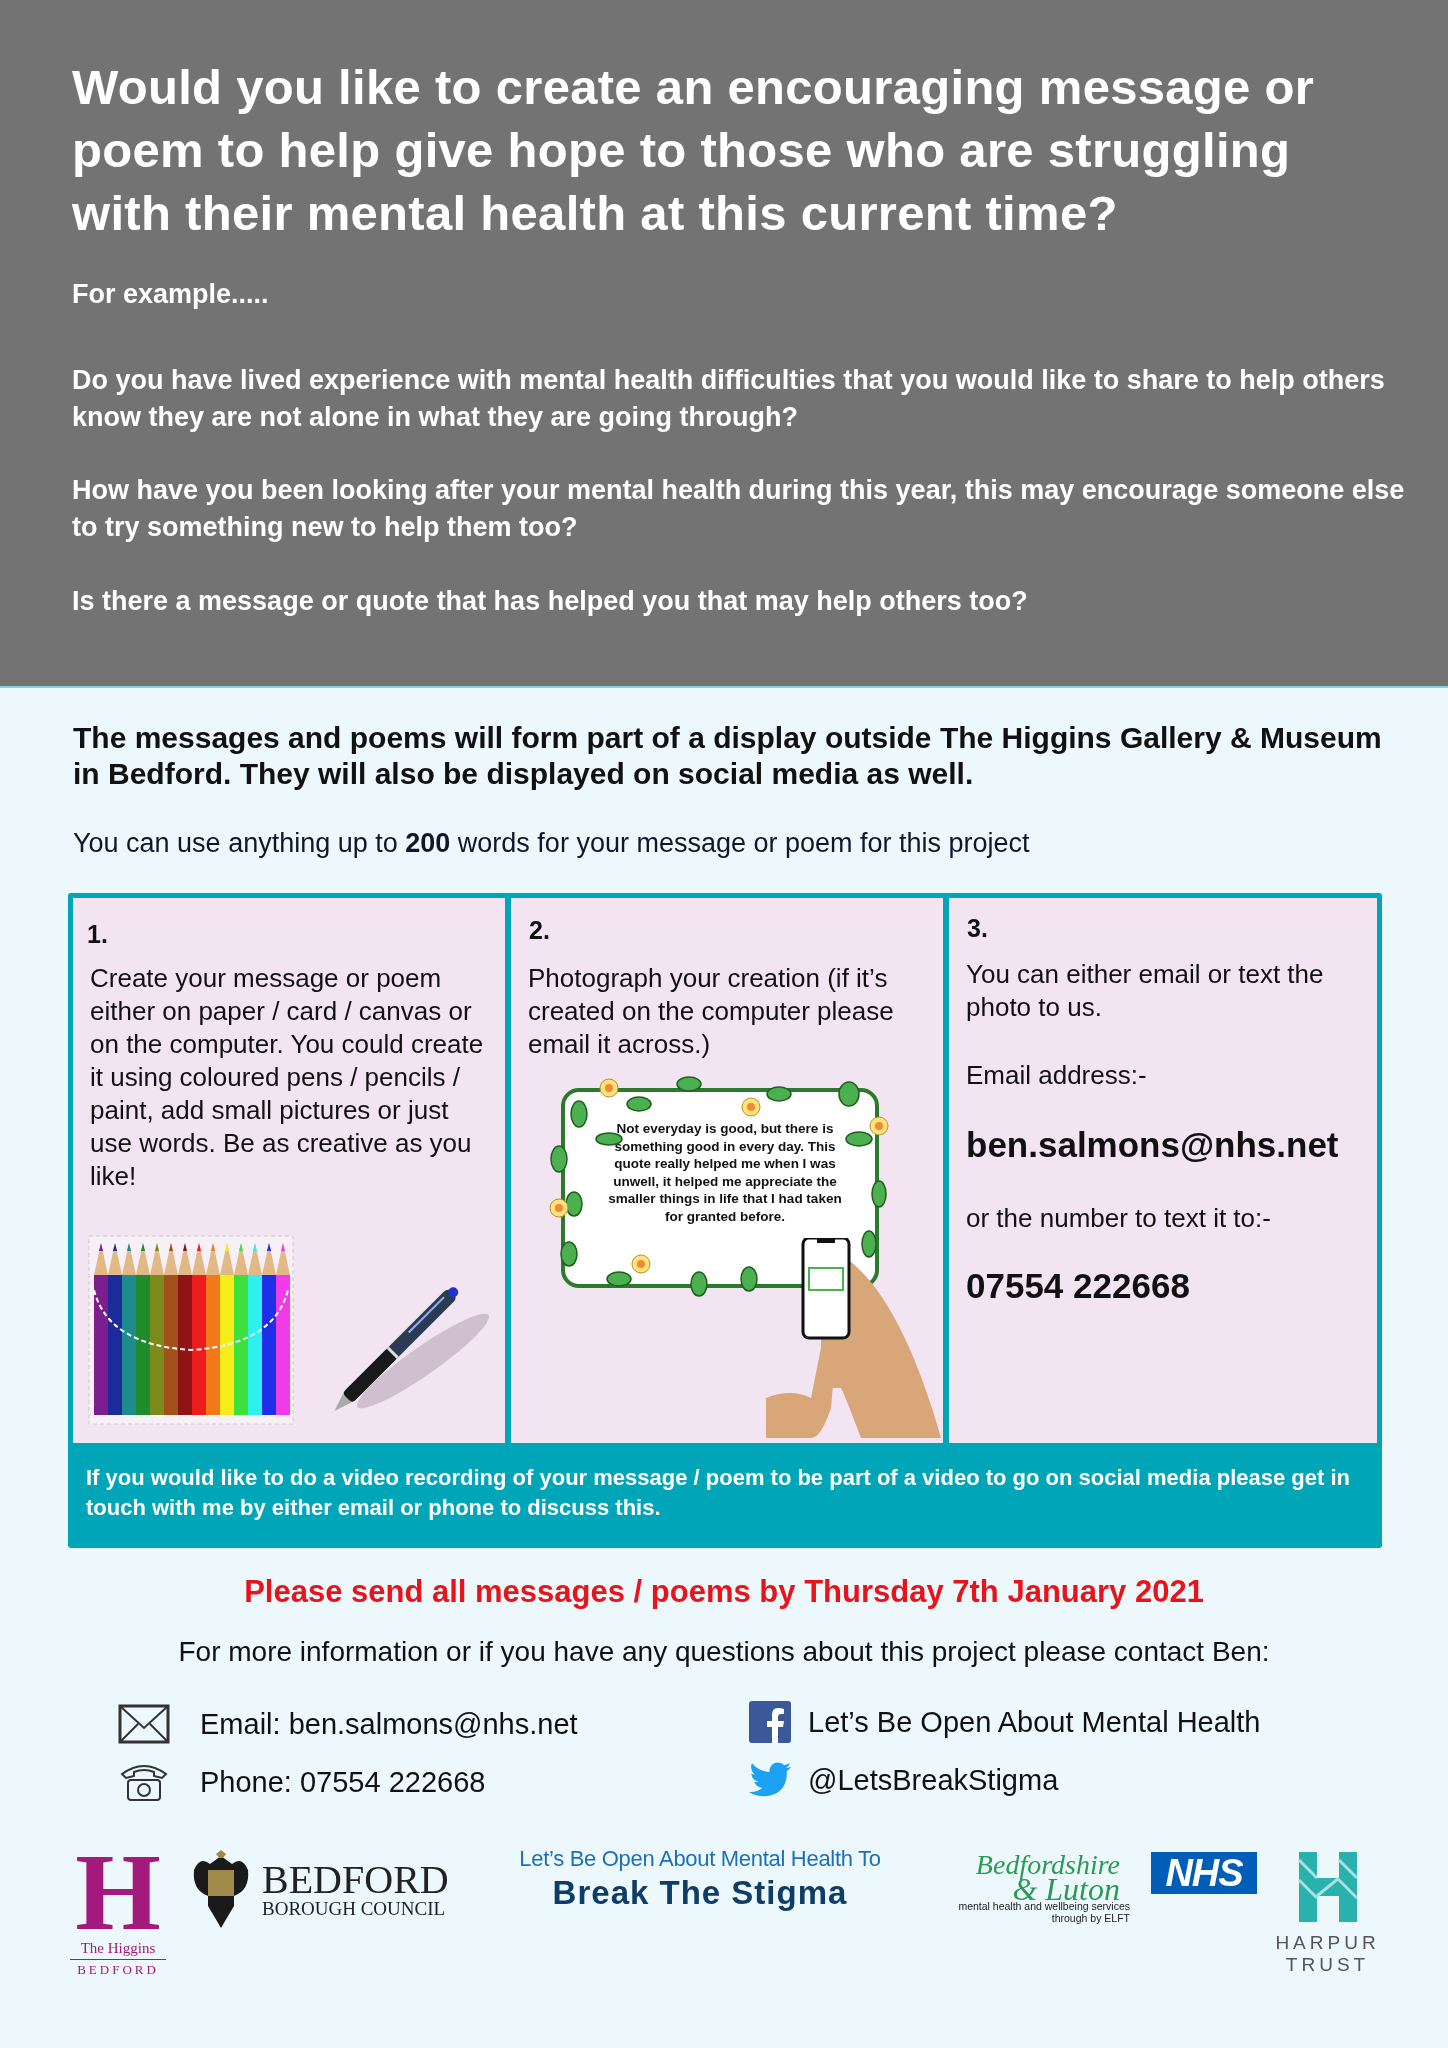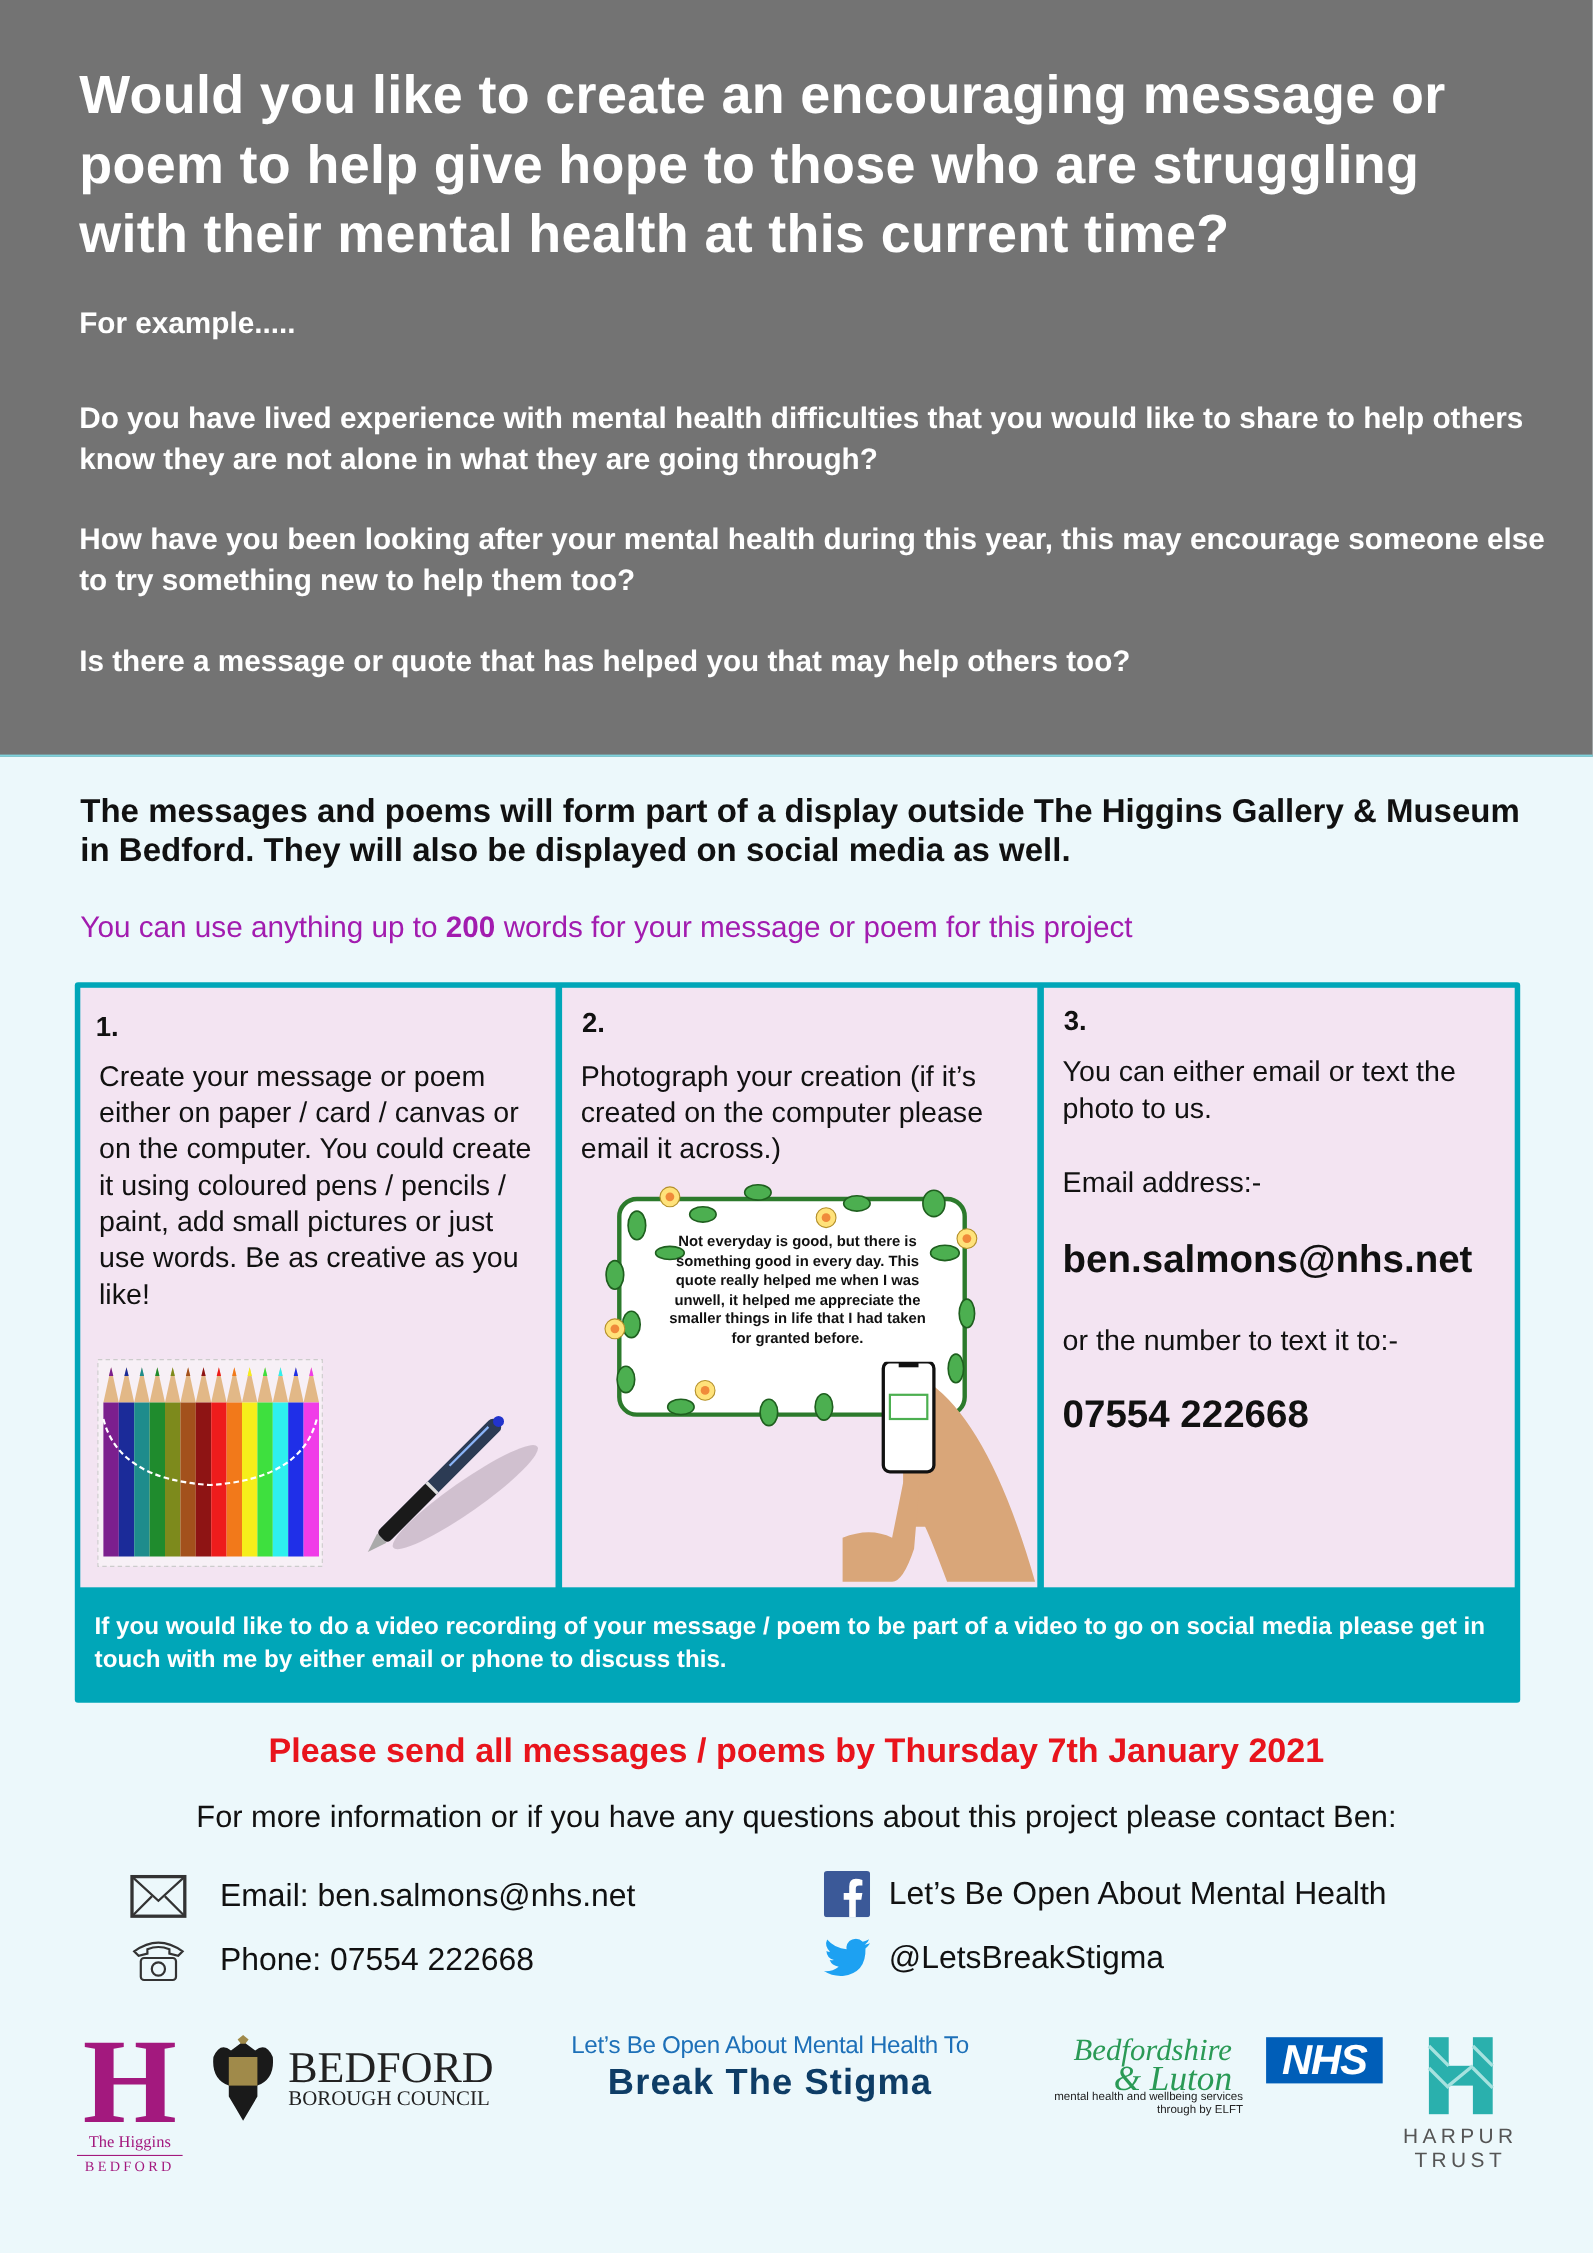--- a/index.html
+++ b/index.html
@@ -23,21 +23,21 @@
   }
   .hero-p {
     position: absolute; left: 72px; width: 1340px;
     font-size: 27px; font-weight: bold; line-height: 37px;
   }
   .intro-bold {
     position: absolute; left: 73px; top: 720px; width: 1320px;
     font-size: 30px; font-weight: bold; line-height: 36px; color: #111;
   }
   .intro-words {
-    position: absolute; left: 73px; top: 828px; font-size: 27px; color: #a21caf;
+    position: absolute; left: 73px; top: 828px; font-size: 27px; color: #0f172a;
   }
   .intro-words b { font-weight: bold; }
 
   .steps {
     position: absolute; left: 68px; top: 893px; width: 1314px; height: 655px;
     background: #00a6b8; border-radius: 3px;
   }
   .step {
     position: absolute; top: 5px; height: 545px; background: #f3e4f2;
   }

